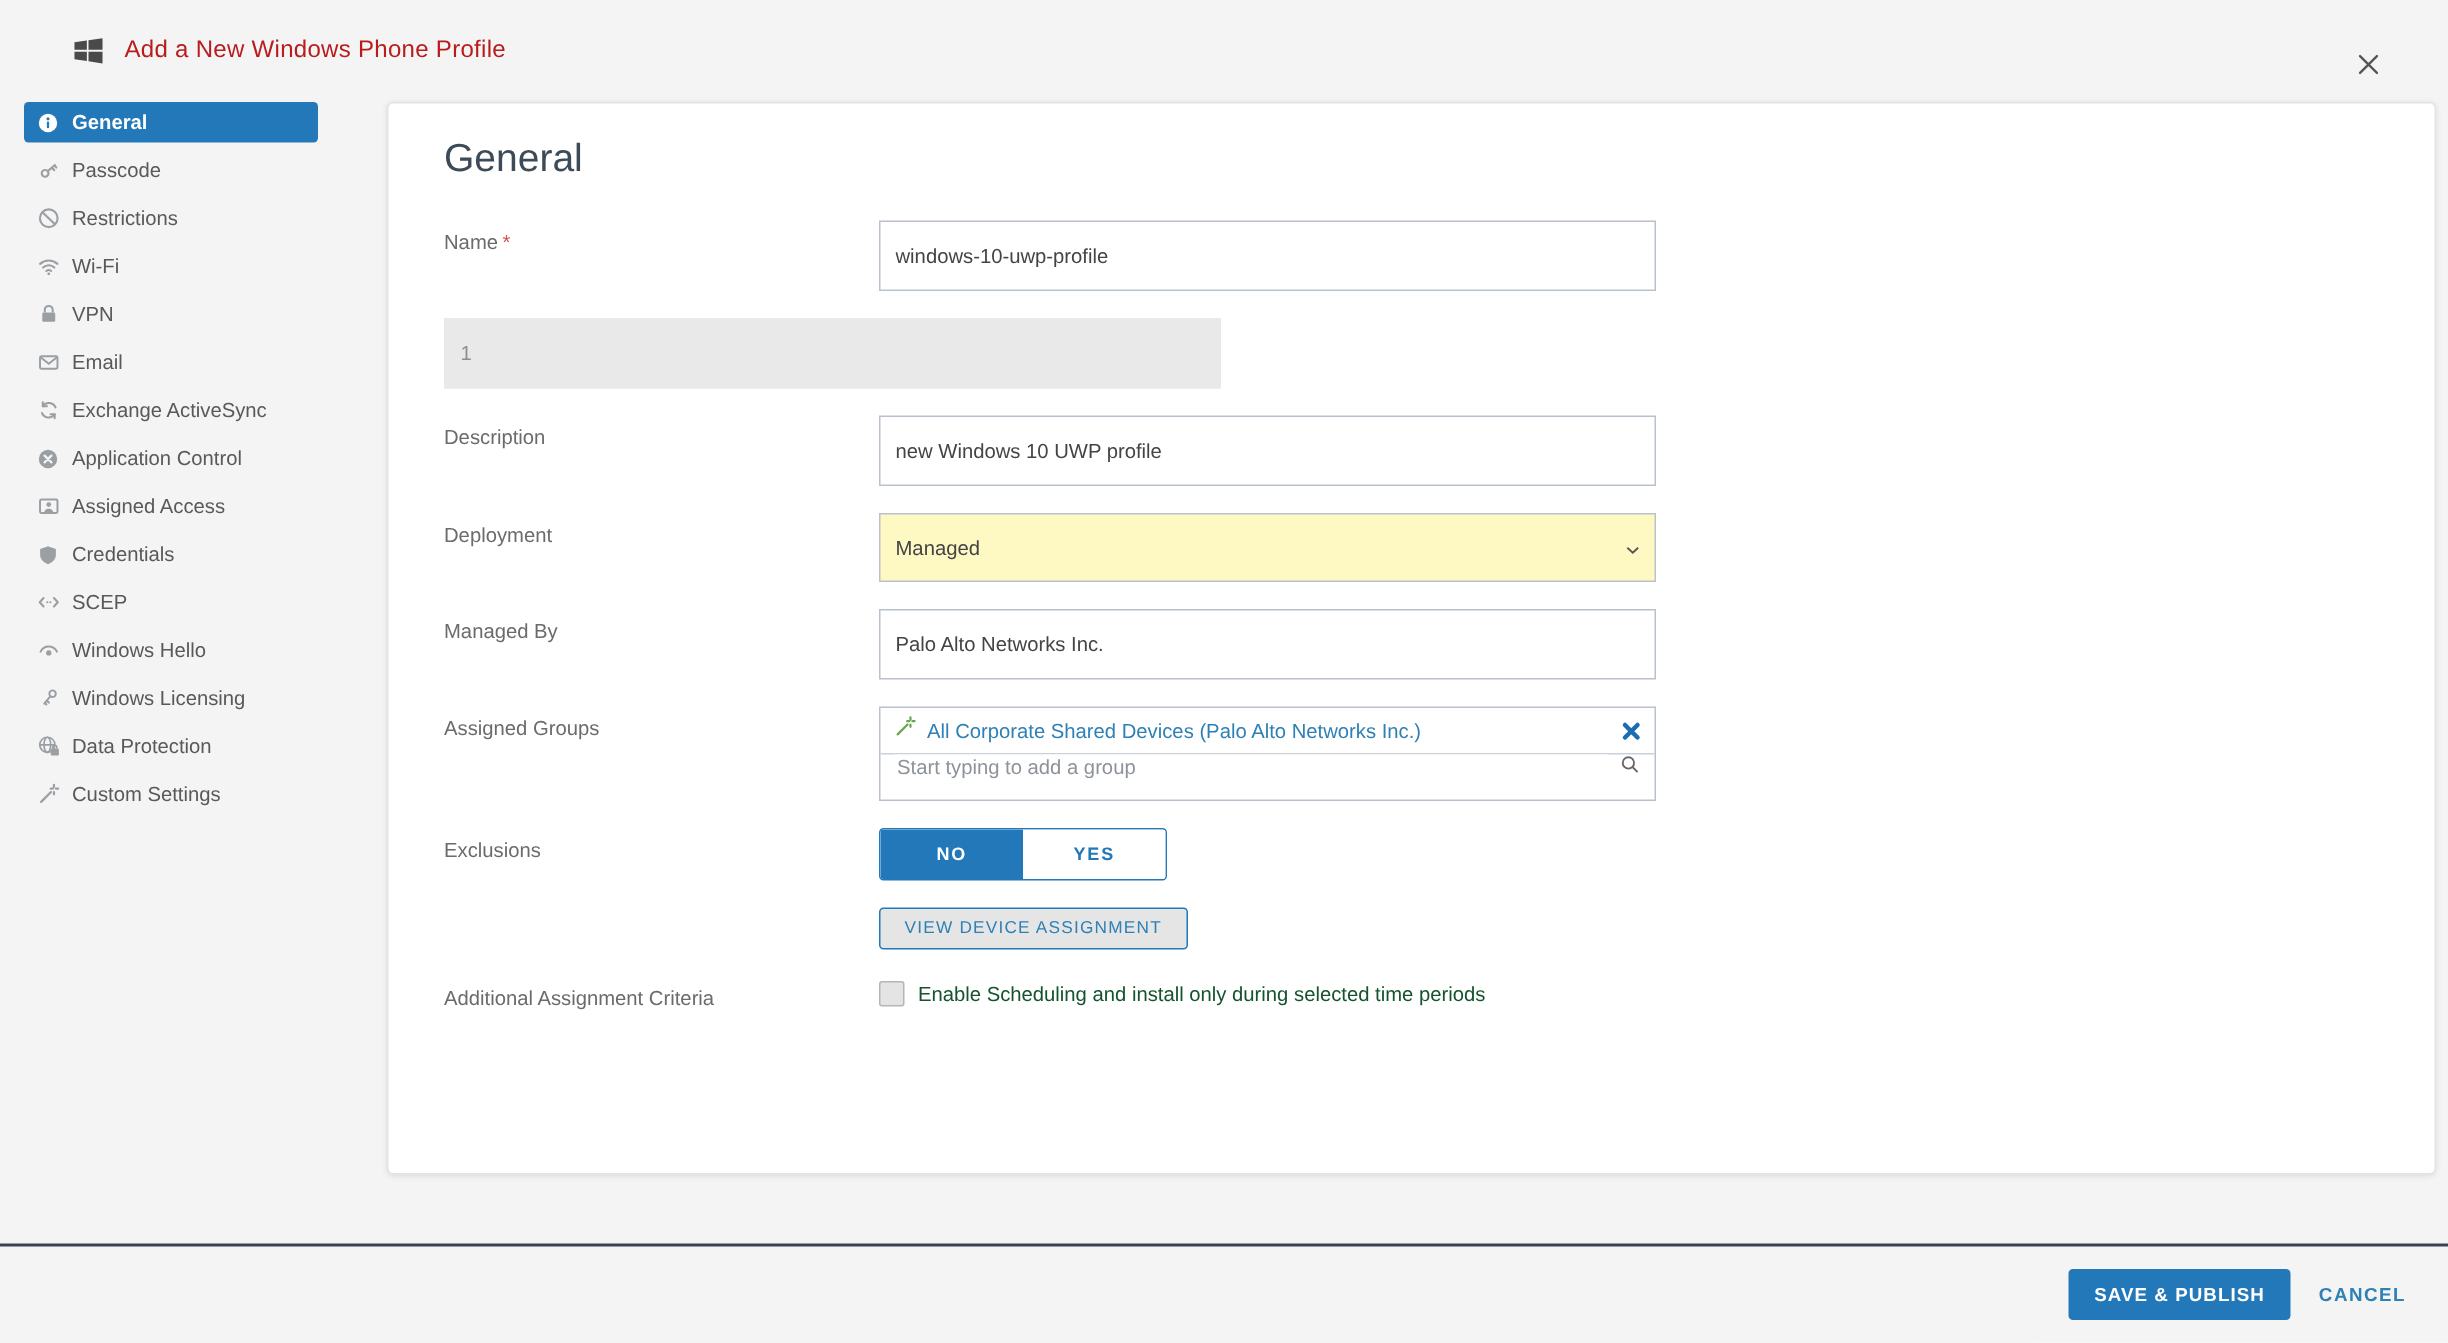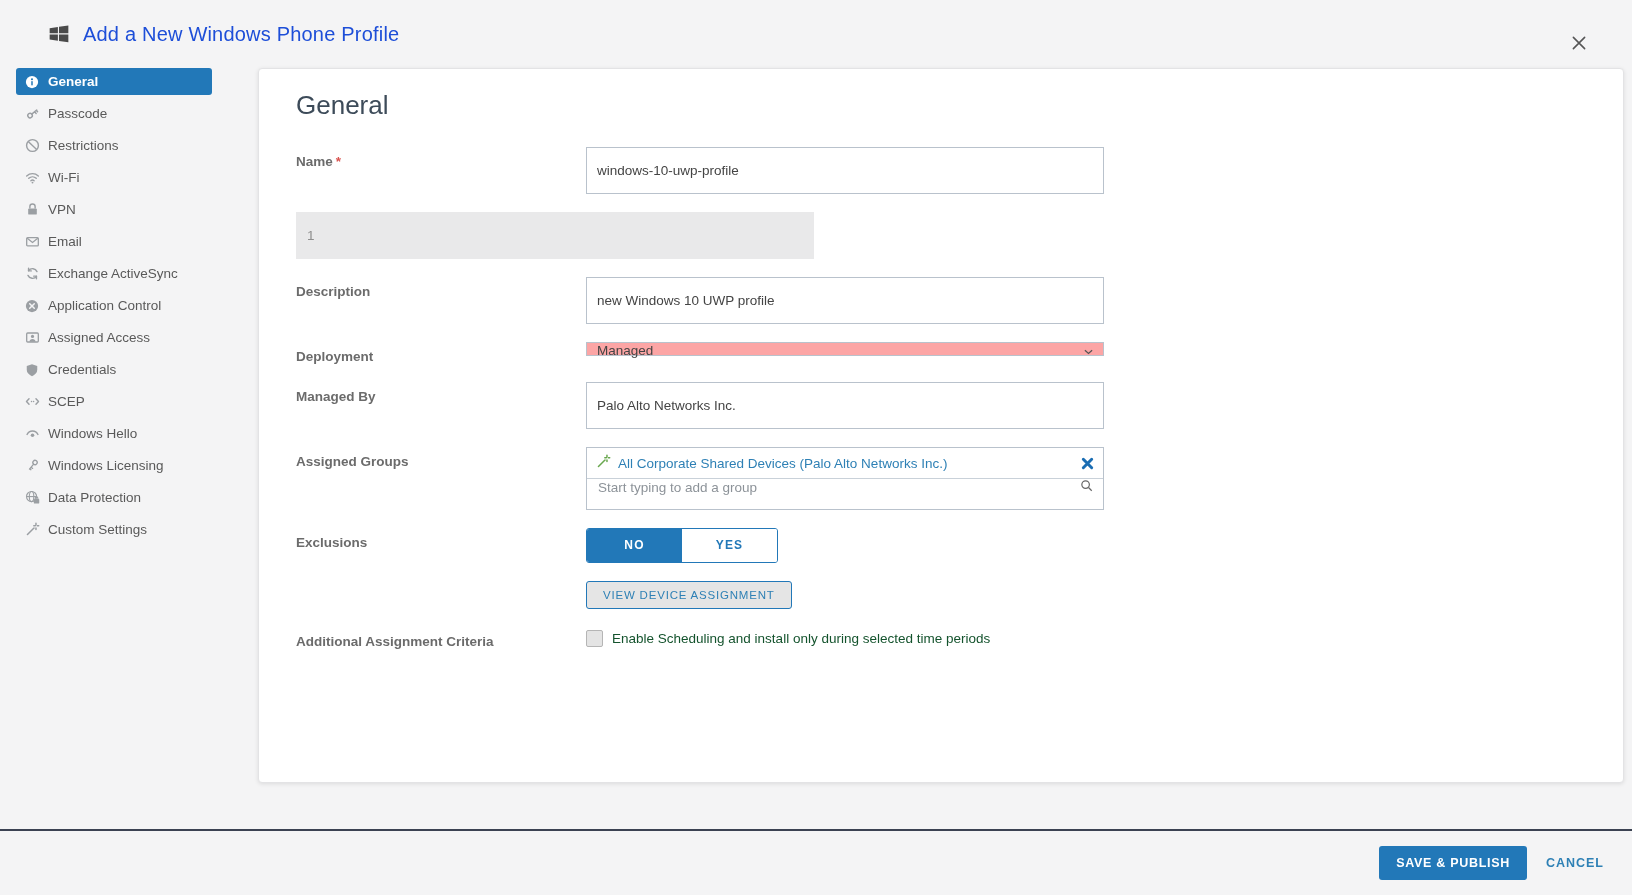--- a/index.html
+++ b/index.html
@@ -1,48 +1,48 @@
 <!DOCTYPE html>
 <html><head>
 <meta charset="utf-8">
 <style>
   html,body{width:1632px;height:895px;margin:0;overflow:hidden;background:#f4f4f5;
     font-family:"Liberation Sans",sans-serif;-webkit-font-smoothing:antialiased;}
   .app{display:flex;flex-direction:column;height:100%;}
 
   
   .hdr{flex:0 0 68px;display:flex;align-items:center;padding-left:48px;position:relative;}
-  .hdr h1{font-size:20px;font-weight:400;color:#1d4ed8;margin:0 0 0 13px;letter-spacing:.2px;}
+  .hdr h1{font-size:16px;font-weight:400;color:#b91c1c;margin:0 0 0 13px;letter-spacing:.2px;}
   .winlogo{display:flex;}
   .close{position:absolute;right:42px;top:32px;background:none;border:none;padding:2px;cursor:pointer;display:flex;}
 
   
   .main{flex:0 0 715px;display:flex;padding:0 8px 0 16px;}
   .sidebar{width:242px;flex:none;}
   .nav-item{width:196px;height:27px;display:flex;align-items:center;padding:0 9px;margin-bottom:5px;
     font-size:13.5px;color:#595959;border-radius:3px;cursor:pointer;box-sizing:border-box;}
   .nav-item .ico{width:16px;flex:none;margin-right:7px;display:flex;align-items:center;color:#9b9fa3;--ko:#f4f4f5;}
   .nav-item.selected{background:#2278b8;color:#fff;font-weight:bold;}
   .nav-item.selected .ico{color:#fff;--ko:#2278b8;}
 
   .panel{flex:1;background:#fff;border:1px solid #e3e3e5;border-radius:4px;
     box-shadow:0 1px 4px rgba(0,0,0,.10);height:715px;box-sizing:border-box;padding:21px 0 0 37px;}
   .panel h2{font-size:26px;font-weight:400;color:#3d4b59;margin:0 0 26px 0;}
 
   
   .row{display:flex;margin-bottom:18px;}
-  .lbl{width:290px;flex:none;padding-top:7px;font-size:13.5px;color:#6b6b6b;font-weight:bold;}
+  .lbl{width:290px;flex:none;padding-top:7px;font-size:13.5px;color:#6b6b6b;}
   .req{color:#d9534f;margin-left:3px;}
   .fld{width:518px;flex:none;}
   input.txt{width:100%;height:47px;box-sizing:border-box;border:1px solid #b9c2cc;padding:0 10px;
     font-family:"Liberation Sans",sans-serif;font-size:13.5px;color:#444;background:#fff;outline:none;}
   input.txt::placeholder{color:#8d9399;}
   input.txt:disabled{background:#e9e9ea;border-color:#e9e9ea;color:#8e8e8e;}
-  .select{height:14px;box-sizing:border-box;border:1px solid #b9c2cc;display:flex;
-    justify-content:space-between;padding:0 10px;font-size:13.5px;color:#444;background:#fca5a5;cursor:pointer;}
+  .select{height:46px;box-sizing:border-box;border:1px solid #b9c2cc;display:flex;align-items:center;
+    justify-content:space-between;padding:0 10px;font-size:13.5px;color:#444;background:#fef9c3;cursor:pointer;}
 
   
   .grp{border:1px solid #b9c2cc;background:#fff;}
   .grp-row{height:30px;display:flex;align-items:center;padding:0 9px;border-bottom:1px solid #c9d1d9;}
   .gname{color:#2e80b5;font-size:13.5px;margin-left:7px;text-decoration:none;cursor:pointer;}
   .gremove{margin-left:auto;display:flex;cursor:pointer;}
   .grp-add{height:30px;display:flex;align-items:flex-start;padding:0 9px;}
   .grp-add input{flex:1;border:none;outline:none;font-family:"Liberation Sans",sans-serif;
     font-size:13.5px;color:#444;}
   .grp-add input::placeholder{color:#8d9399;}

